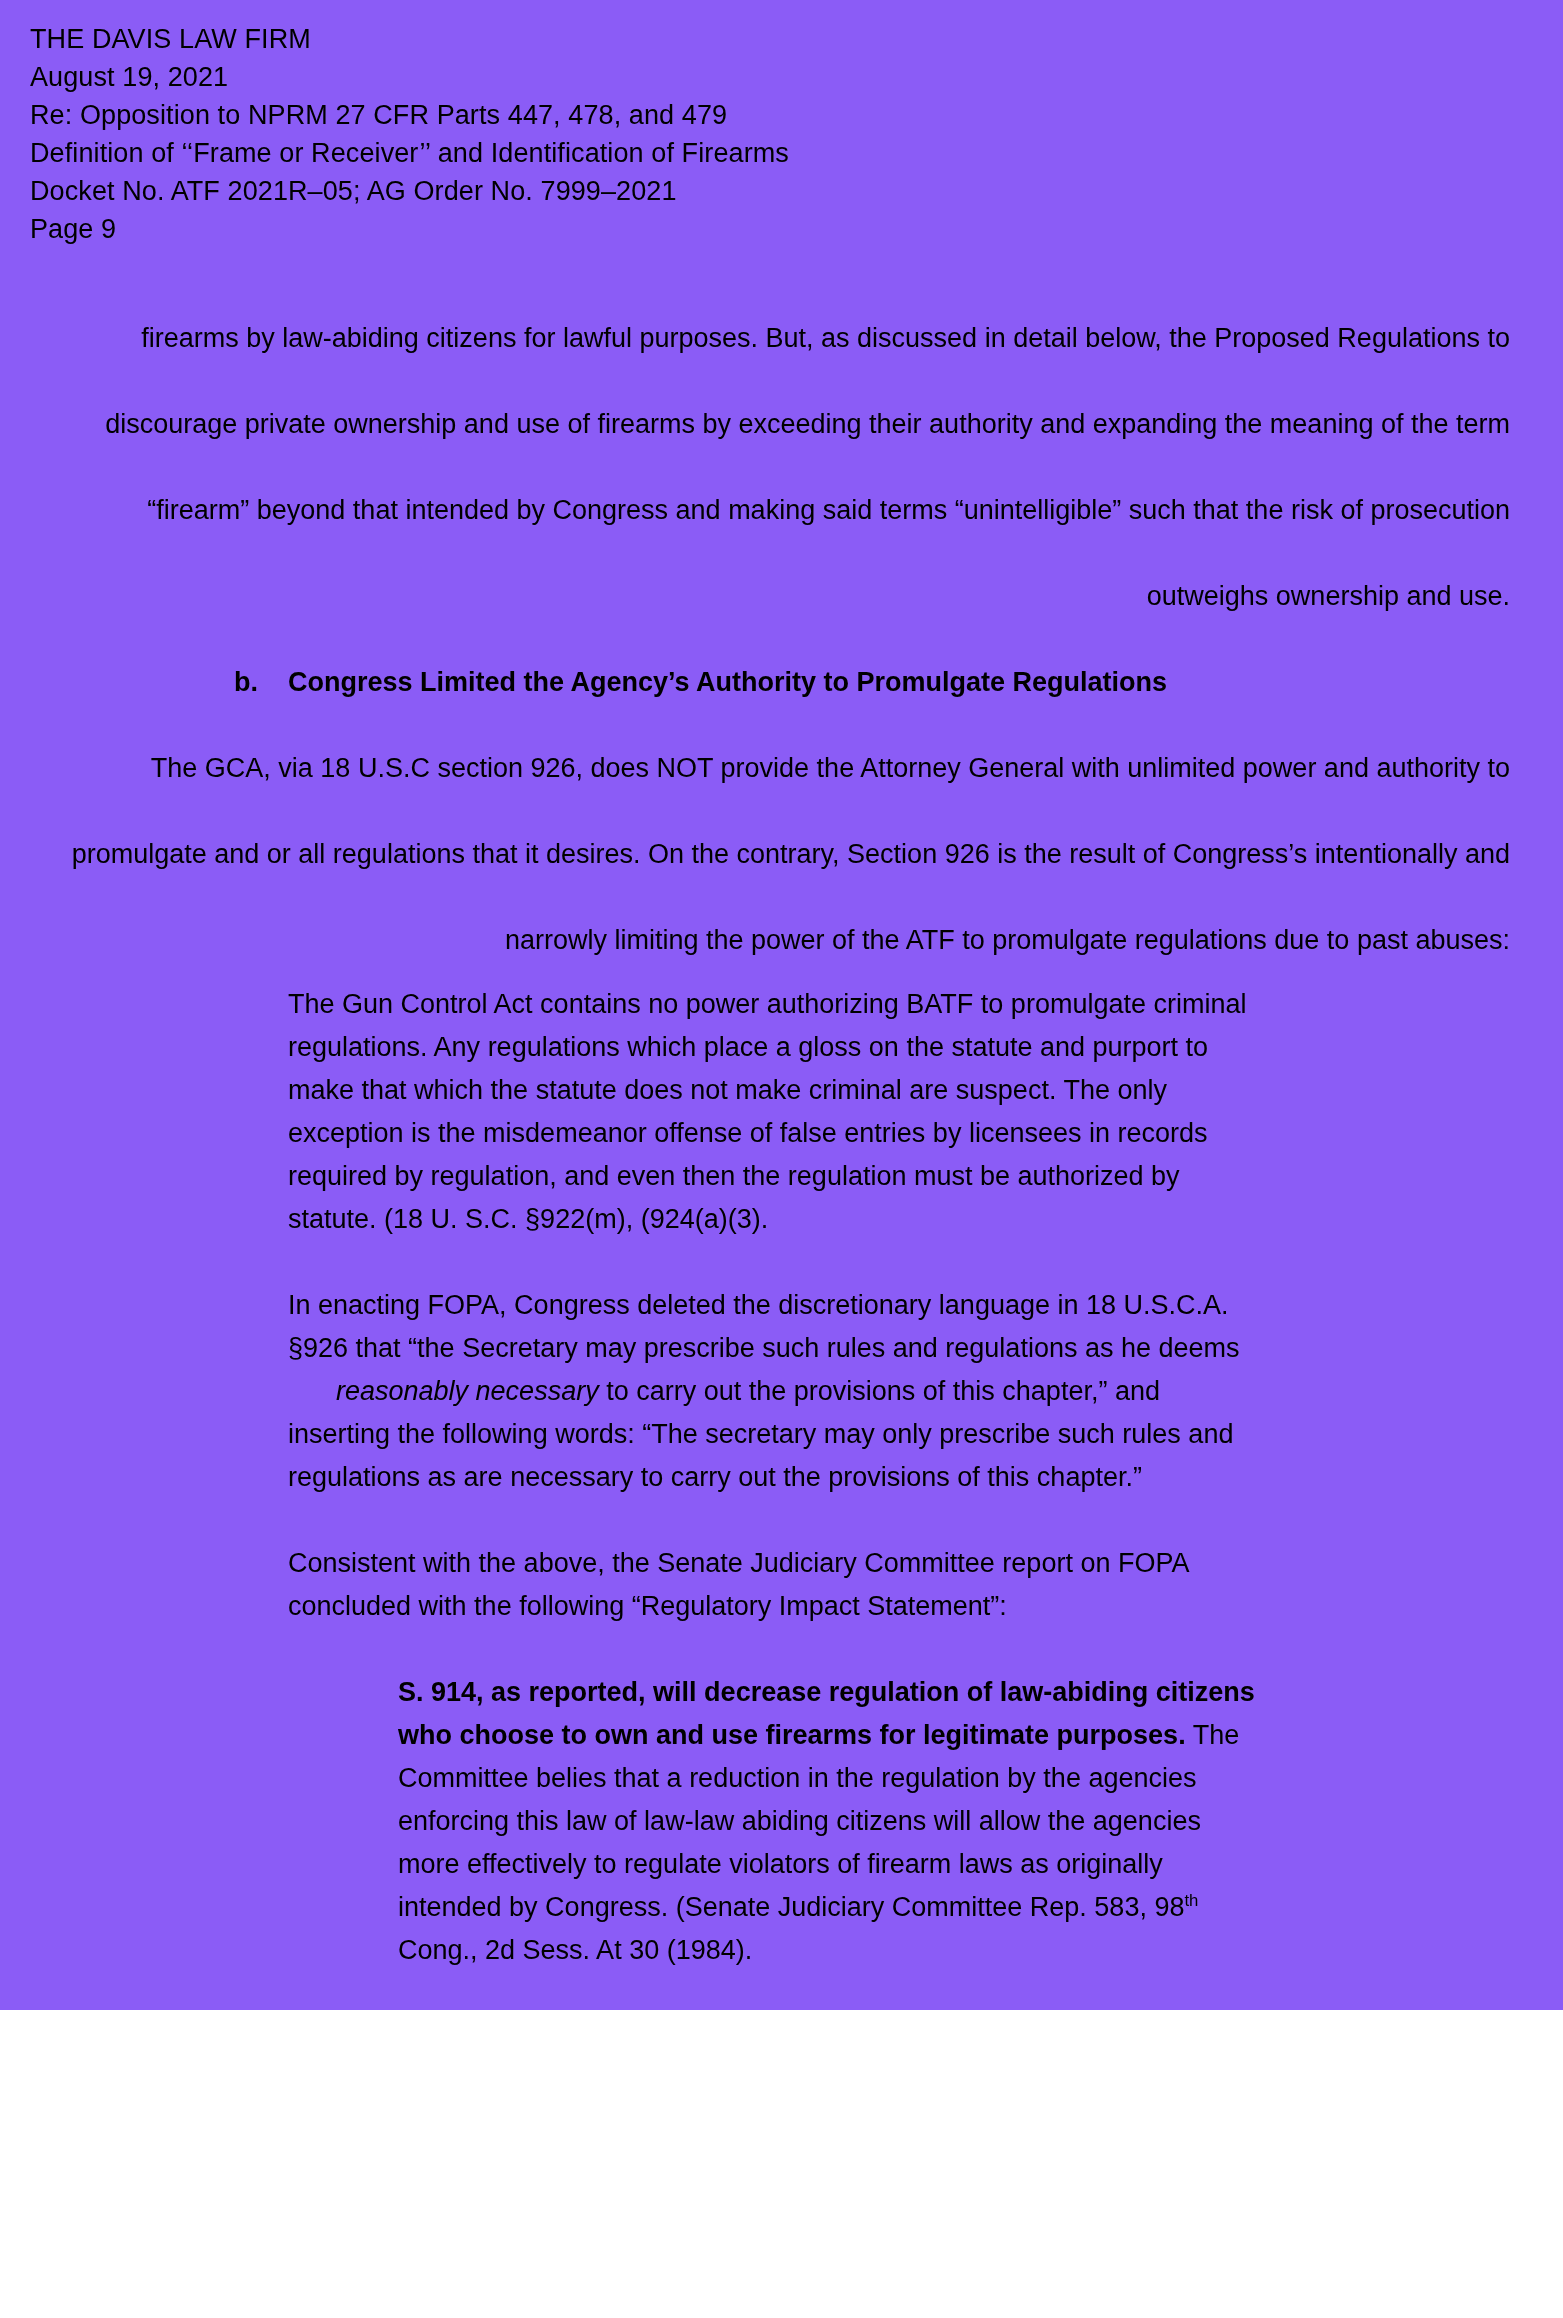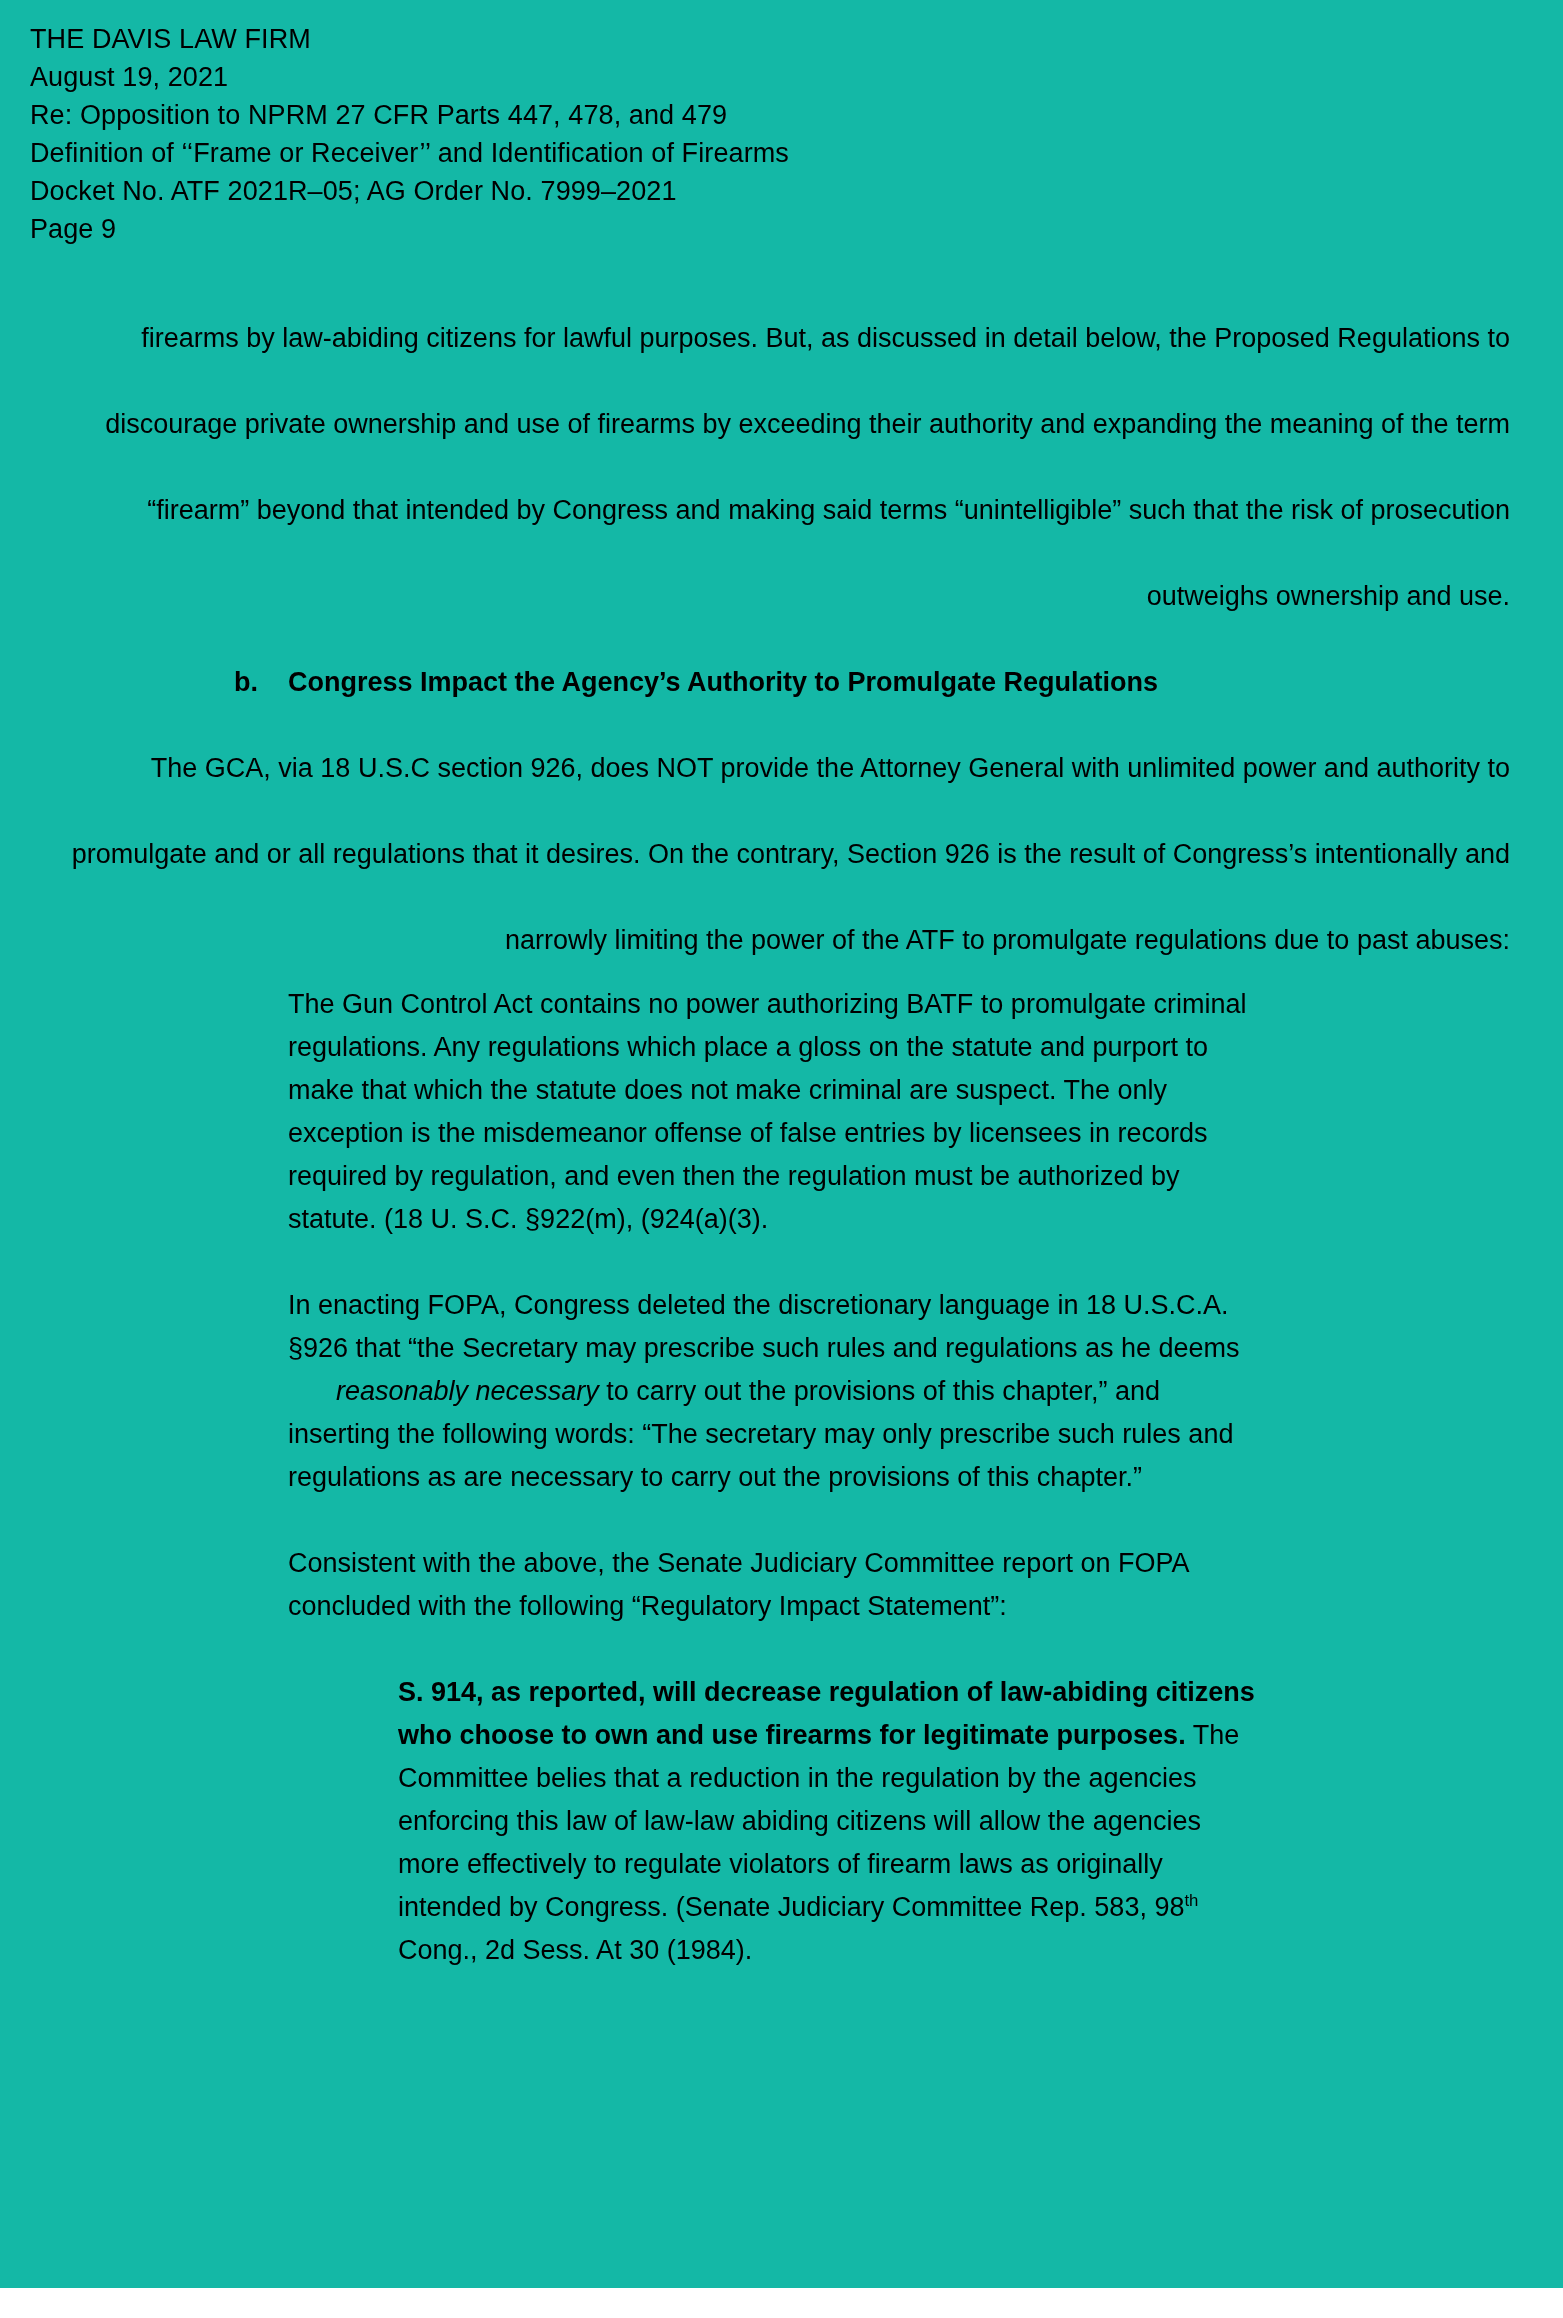--- a/index.html
+++ b/index.html
@@ -7,22 +7,22 @@
     padding: 0;
     background: #ffffff;
   }
   body {
     font-family: "Liberation Sans", sans-serif;
     color: #000000;
   }
   .page {
     position: relative;
     width: 1563px;
-    height: 2288px;
-    background: #14b8a6;
+    height: 2010px;
+    background: #8b5cf6;
     box-sizing: border-box;
     padding: 19.6px 53px 0 30px;
     overflow: hidden;
   }
   .header-block {
     font-size: 27px;
     line-height: 38px;
     letter-spacing: 0.1px;
   }
   .header-line {
@@ -97,21 +97,21 @@
     <div class="header-line">Re: Opposition to NPRM 27 CFR Parts 447, 478, and 479</div>
     <div class="header-line">Definition of ‘‘Frame or Receiver’’ and Identification of Firearms</div>
     <div class="header-line">Docket No. ATF 2021R–05; AG Order No. 7999–2021</div>
     <div class="header-line">Page 9</div>
   </div>
 
   <div class="body-area">
 
     <p class="para">firearms by law-abiding citizens for lawful purposes.  But, as discussed in detail below, the Proposed Regulations to discourage private ownership and use of firearms by exceeding their authority and expanding the meaning of the term “firearm” beyond that intended by Congress and making said terms “unintelligible” such that the risk of prosecution outweighs ownership and use.</p>
 
-    <p class="heading"><span class="marker">b.</span><span>Congress Impact the Agency’s Authority to Promulgate Regulations</span></p>
+    <p class="heading"><span class="marker">b.</span><span>Congress Limited the Agency’s Authority to Promulgate Regulations</span></p>
 
     <p class="para"><span class="indent"></span><span>The GCA, via 18 U.S.C section 926, does NOT provide the Attorney General with unlimited power and authority to promulgate and or all regulations that it desires.  On the contrary, Section 926 is the result of Congress’s intentionally and narrowly limiting the power of the ATF to promulgate regulations due to past abuses:</span></p>
 
     <p class="quote">The Gun Control Act contains no power authorizing BATF to promulgate criminal regulations.  Any regulations which place a gloss on the statute and purport to make that which the statute does not make criminal are suspect.  The only exception is the misdemeanor offense of false entries by licensees in records required by regulation, and even then the regulation must be authorized by statute.  (18 U. S.C. §922(m), (924(a)(3).</p>
 
     <p class="quote"><span>In enacting FOPA, Congress deleted the discretionary language in 18 U.S.C.A. §926 that “the Secretary may prescribe such rules and regulations as he deems </span><span class="em">reasonably necessary</span><span> to carry out the provisions of this chapter,” and inserting the following words: “The secretary may only prescribe such rules and regulations as are necessary to carry out the provisions of this chapter.”</span></p>
 
     <p class="quote">Consistent with the above, the Senate Judiciary Committee report on FOPA concluded with the following “Regulatory Impact Statement”:</p>
 
     <p class="quote-inner"><span class="bold">S. 914, as reported, will decrease regulation of law-abiding citizens who choose to own and use firearms for legitimate purposes.</span><span>  The Committee belies that a reduction in the regulation by the agencies enforcing this law of law-law abiding citizens will allow the agencies more effectively to regulate violators of firearm laws as originally intended by Congress. (Senate Judiciary Committee Rep. 583, 98</span><sup>th</sup><span> Cong., 2d Sess. At 30 (1984).</span></p>

